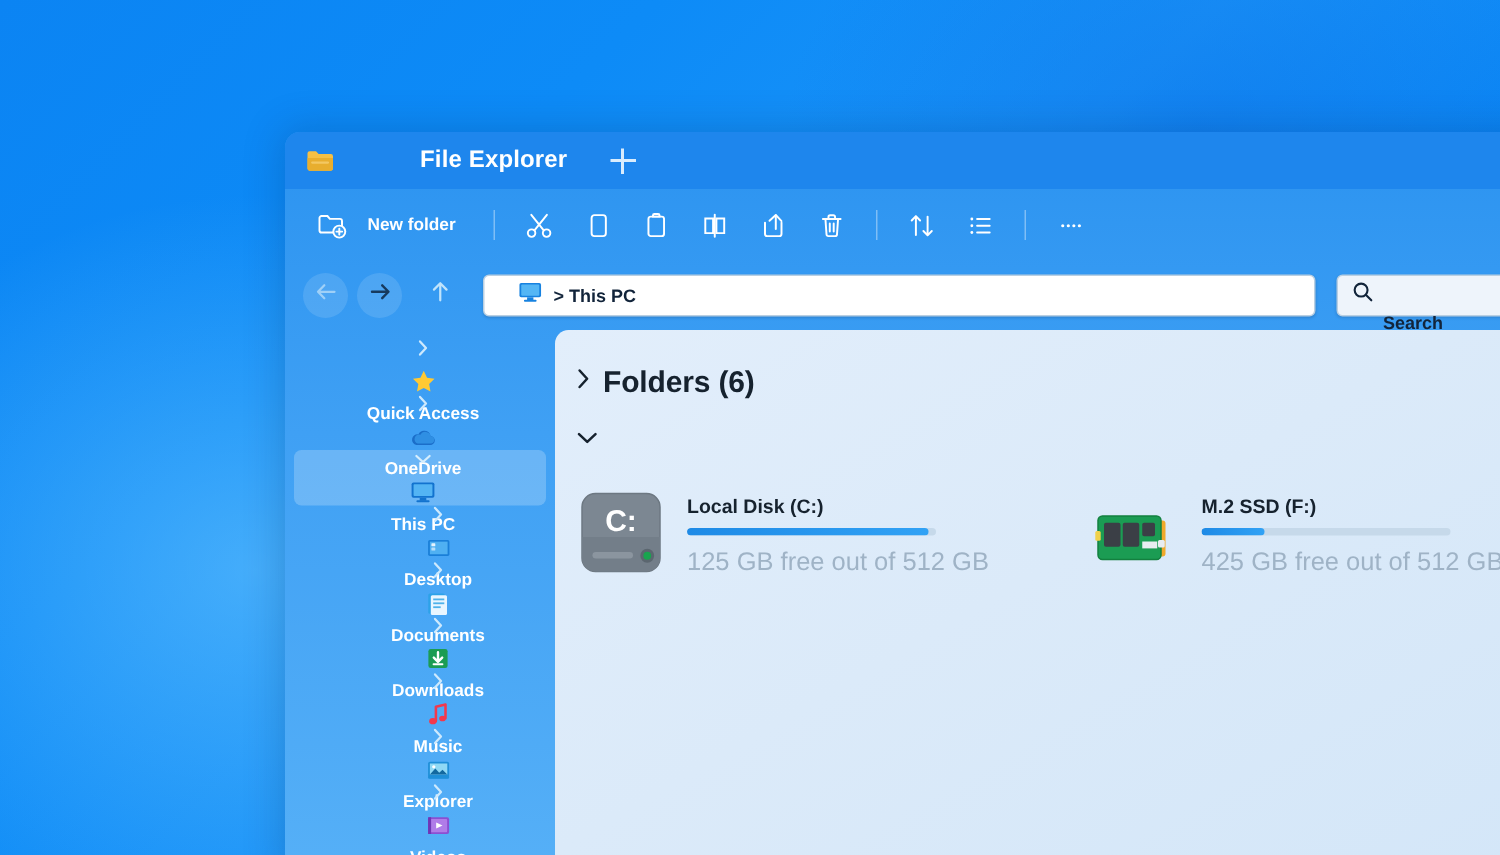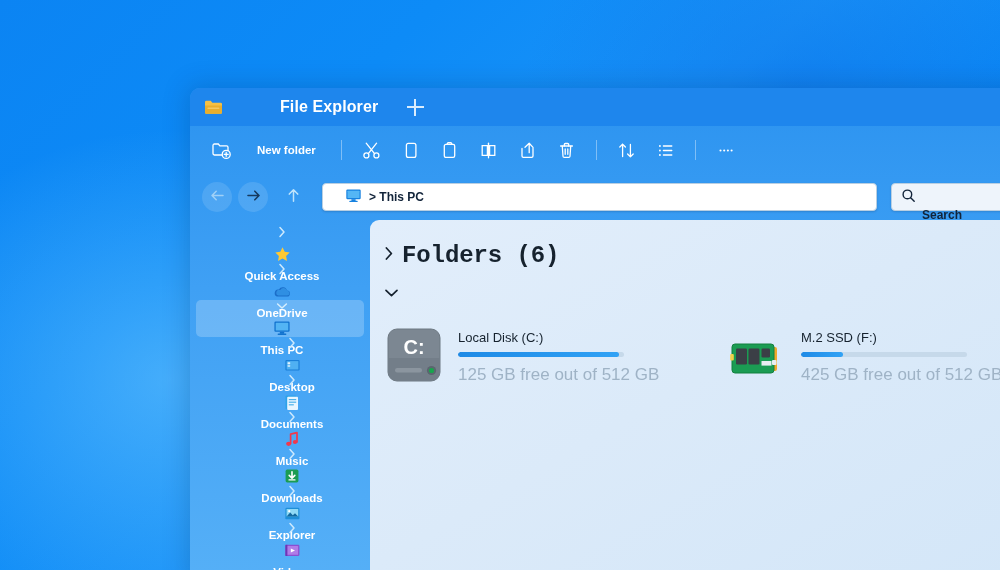--- a/index.html
+++ b/index.html
@@ -90,21 +90,21 @@
     display: flex;
     align-items: center;
     padding: 0 12px;
     gap: 2px;
   }
   .tb-btn {
     height: 32px;
     display: flex;
     align-items: center;
     justify-content: center;
-    gap: 25px;
+    gap: 13px;
     padding: 0 9px;
     border-radius: 5px;
     color: #eaf5ff;
     cursor: default;
   }
   #new-folder-btn { padding-right: 14px; }
   .tb-label {
     font-size: 11.5px;
     color: #ffffff;
     font-weight: bold;
@@ -231,45 +231,44 @@
   }
 
   .group-head {
     display: flex;
     align-items: center;
     gap: 8px;
     height: 34px;
     cursor: default;
   }
   .group-title {
-    font-size: 24px;
+    font-size: 20px;
     color: #16222e;
     font-weight: bold;
     letter-spacing: -.1px;
-    font-family: Liberation Mono, monospace;
   }
 
   #drives {
     display: flex;
     gap: 0;
     padding-top: 14px;
   }
   .drive {
     display: flex;
     align-items: flex-start;
     gap: 14px;
     width: 350px;
     cursor: default;
   }
   .drive-ico { flex: 0 0 auto; padding-top: 2px; }
   .drive-info { padding-top: 6px; width: 185px; }
   .drive-name {
     font-size: 13px;
     color: #16222e;
-    font-weight: normal;
+    font-weight: bold;
     white-space: nowrap;
   }
   .bar-track {
     margin-top: 7px;
     height: 5px;
     width: 166px;
     border-radius: 3px;
     background: #c6d9ea;
     overflow: hidden;
   }
@@ -548,43 +547,43 @@
           <span class="nav-label">Documents</span>
         </div>
 
         <div class="nav-item child">
           <span class="chev">
             <svg width="8" height="12" viewBox="0 0 8 12" fill="none" stroke="#cde9fd" stroke-width="1.5" stroke-linecap="round" stroke-linejoin="round">
                 <path d="M2 1.6 6 6l-4 4.4"></path>
               </svg>
           </span>
           <span class="nav-ico">
+            <svg width="16" height="16" viewBox="0 0 16 16">
+              <rect x="1.6" y="1.6" width="12.8" height="12.8" rx="1.6" fill="#1b9c53"></rect>
+              <path d="M8 3.8v6.1M5.2 7.4 8 10.2l2.8-2.8" fill="none" stroke="#ffffff" stroke-width="1.6" stroke-linecap="round" stroke-linejoin="round"></path>
+              <rect x="4.4" y="11.2" width="7.2" height="1.3" rx=".6" fill="#ffffff"></rect>
+            </svg>
+          </span>
+          <span class="nav-label">Downloads</span>
+        </div>
+
+        <div class="nav-item child">
+          <span class="chev">
+            <svg width="8" height="12" viewBox="0 0 8 12" fill="none" stroke="#cde9fd" stroke-width="1.5" stroke-linecap="round" stroke-linejoin="round">
+                <path d="M2 1.6 6 6l-4 4.4"></path>
+              </svg>
+          </span>
+          <span class="nav-ico">
             <svg width="16" height="17" viewBox="0 0 16 17">
               <path d="M6.6 12.6V3.2l6.4-1.5v9.2" fill="none" stroke="#f2384c" stroke-width="1.7" stroke-linecap="round" stroke-linejoin="round"></path>
               <ellipse cx="4.6" cy="12.8" rx="2.5" ry="2.1" fill="#f2384c"></ellipse>
               <ellipse cx="11" cy="11" rx="2.2" ry="1.9" fill="#f2384c"></ellipse>
             </svg>
           </span>
           <span class="nav-label">Music</span>
-        </div>
-
-        <div class="nav-item child">
-          <span class="chev">
-            <svg width="8" height="12" viewBox="0 0 8 12" fill="none" stroke="#cde9fd" stroke-width="1.5" stroke-linecap="round" stroke-linejoin="round">
-                <path d="M2 1.6 6 6l-4 4.4"></path>
-              </svg>
-          </span>
-          <span class="nav-ico">
-            <svg width="16" height="16" viewBox="0 0 16 16">
-              <rect x="1.6" y="1.6" width="12.8" height="12.8" rx="1.6" fill="#1b9c53"></rect>
-              <path d="M8 3.8v6.1M5.2 7.4 8 10.2l2.8-2.8" fill="none" stroke="#ffffff" stroke-width="1.6" stroke-linecap="round" stroke-linejoin="round"></path>
-              <rect x="4.4" y="11.2" width="7.2" height="1.3" rx=".6" fill="#ffffff"></rect>
-            </svg>
-          </span>
-          <span class="nav-label">Downloads</span>
         </div>
 
         <div class="nav-item child">
           <span class="chev">
             <svg width="8" height="12" viewBox="0 0 8 12" fill="none" stroke="#cde9fd" stroke-width="1.5" stroke-linecap="round" stroke-linejoin="round">
                 <path d="M2 1.6 6 6l-4 4.4"></path>
               </svg>
           </span>
           <span class="nav-ico">
             <svg width="17" height="15" viewBox="0 0 17 15">

